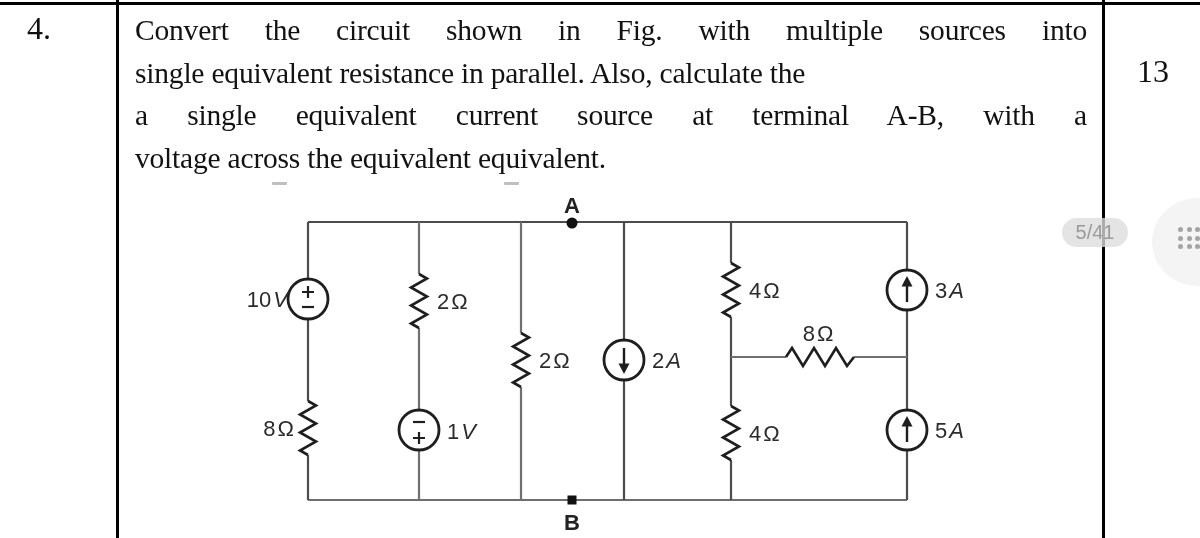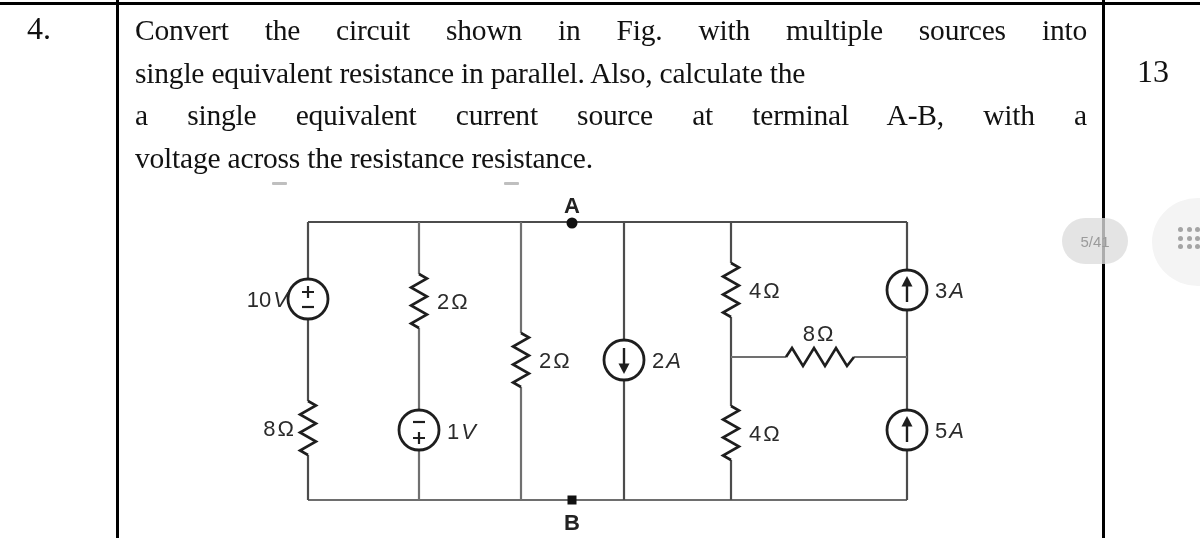--- a/index.html
+++ b/index.html
@@ -19,23 +19,23 @@
          font-size:29.5px;line-height:42.5px;letter-spacing:-0.2px;}
   .qline{white-space:nowrap;}
   .qline.just{white-space:normal;text-align:justify;text-align-last:justify;}
   .dash{position:absolute;width:15px;height:3px;background:#9c9c9c;opacity:.65;border-radius:1px;}
   
   svg.circuit{position:absolute;left:0;top:0;}
   .clabel{font-family:"Liberation Sans",sans-serif;font-size:22px;fill:#2b2b2b;}
   .clabel .it{font-style:italic;}
   .tlabel{font-family:"Liberation Sans",sans-serif;font-size:22px;font-weight:700;fill:#222;}
   
-  .pill{position:absolute;left:1062px;top:218px;width:66px;height:46px;border-radius:23px;
+  .pill{position:absolute;left:1062px;top:218px;width:66px;height:29px;border-radius:23px;
         background:rgba(221,221,221,0.78);z-index:5;display:flex;align-items:center;justify-content:center;
-        font-family:"Liberation Sans",sans-serif;font-size:15px;color:#9b9b9b;}
+        font-family:"Liberation Sans",sans-serif;font-size:20px;color:#9b9b9b;}
   .dots-bg{position:absolute;left:1152px;top:198px;width:92px;height:88px;border-radius:50%;
         background:#f4f4f4;z-index:4;}
   .dots-grid{position:absolute;left:1178px;top:227px;z-index:6;display:grid;
         grid-template-columns:repeat(3,5px);grid-template-rows:repeat(3,5px);gap:3.5px;}
   .dot{width:5px;height:5px;border-radius:50%;background:#a4a4a4;}
 </style>
 </head>
 <body>
 
 <div class="page">
@@ -44,21 +44,21 @@
   <div class="vline v1"></div>
   <div class="vline v2"></div>
 
   <div class="qnum">4.</div>
   <div class="marks">13</div>
 
   <div class="qtext">
     <div class="qline just">Convert the circuit shown in Fig. with multiple sources into</div>
     <div class="qline">single equivalent resistance in parallel. Also, calculate the</div>
     <div class="qline just">a single equivalent current source at terminal A-B, with a</div>
-    <div class="qline">voltage across the resistance resistance.</div>
+    <div class="qline">voltage across the equivalent equivalent.</div>
   </div>
 
   <div class="dash" style="left:272px;top:182px;"></div>
   <div class="dash" style="left:504px;top:182px;"></div>
 
   <svg class="circuit" width="1200" height="538" viewBox="0 0 1200 538">
 
     <g stroke="#4c4c4c" stroke-width="2.2" fill="none">
       <path d="M308 222 H907"></path>
       <path d="M308 500 H907" stroke="#6e6e6e"></path>

